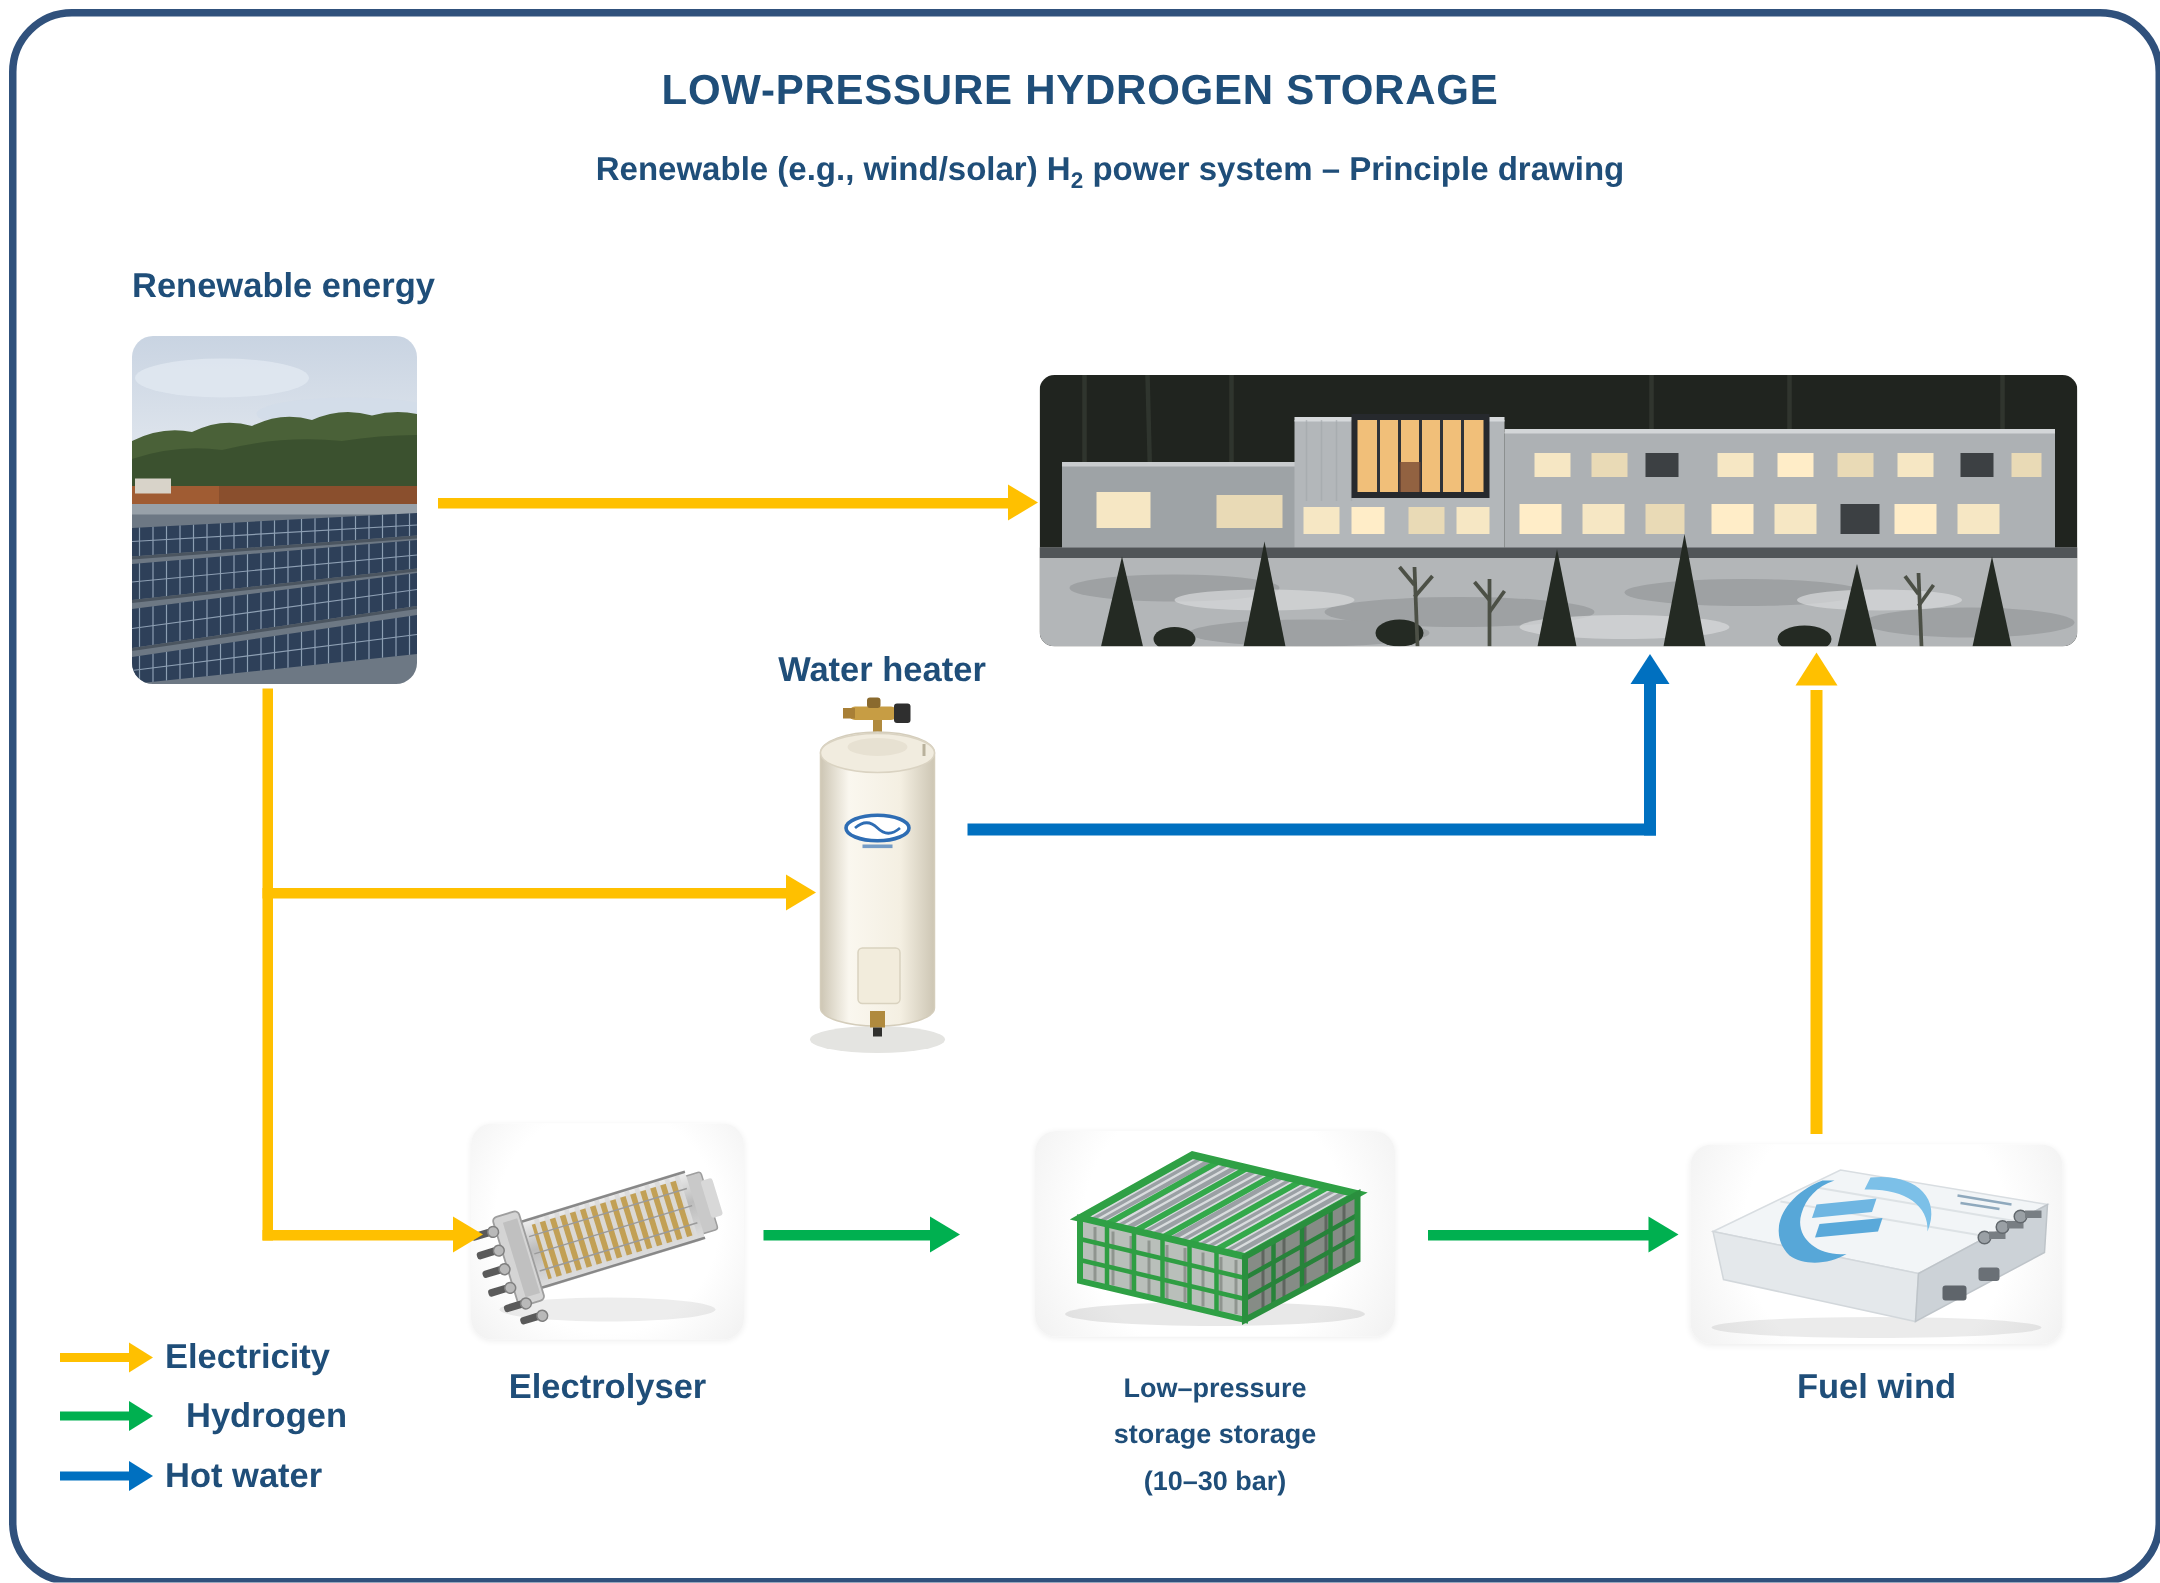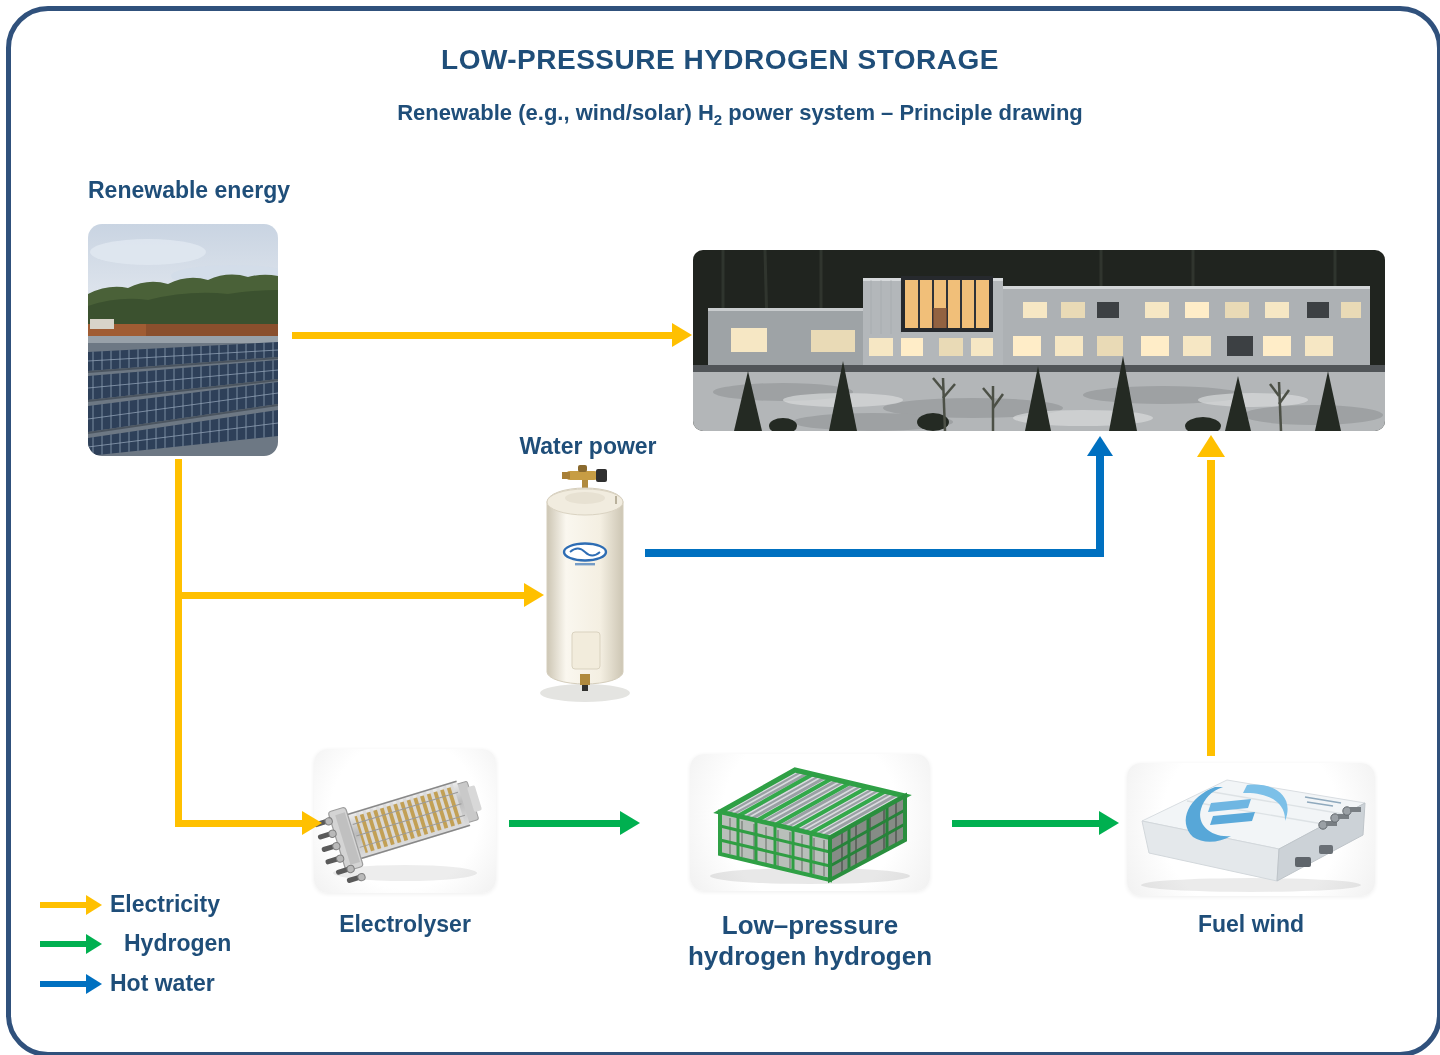--- a/index.html
+++ b/index.html
@@ -15,21 +15,21 @@
   .photo{overflow:hidden;background:#fff;}
   .card{background:radial-gradient(circle at 50% 45%, #ffffff 62%, #f1f1f1 100%);border-radius:14px;box-shadow:0 1px 4px rgba(0,0,0,.07);overflow:hidden;}
   .photo svg,.card svg{display:block;width:100%;height:100%;}
   
   .shaft{background:#999;}
   .head-right{width:0;height:0;border-top:12px solid transparent;border-bottom:12px solid transparent;border-left:20px solid #999;}
   .head-up{width:0;height:0;border-left:13px solid transparent;border-right:13px solid transparent;border-bottom:20px solid #999;}
   .head-right.sm{border-top-width:10px;border-bottom-width:10px;border-left-width:16px;}
   .legend-label{font-size:23px;}
   .node-label{font-size:23px;}
-  #storage-label{font-size:26px;line-height:31px;}
+  #storage-label{font-size:18px;line-height:31px;}
 </style>
 </head>
 <body style="--ink: #1F4E79; --frame: #30517C;">
 
 <div id="frame" class="abs"></div>
 
 <div id="title" class="abs lbl center">LOW-PRESSURE HYDROGEN STORAGE</div>
 <div id="subtitle" class="abs lbl center">
   <span>Renewable (e.g., wind/solar) H</span><span class="subsc">2</span><span> power system – Principle drawing</span>
 </div>
@@ -195,21 +195,21 @@
       <line x1="300" y1="181" x2="300" y2="136"></line>
         <line x1="300" y1="150" x2="290" y2="138"></line>
         <line x1="300" y1="158" x2="310" y2="144"></line>
       <line x1="588" y1="181" x2="586" y2="132"></line>
         <line x1="586" y1="146" x2="577" y2="134"></line>
         <line x1="586" y1="154" x2="596" y2="140"></line>
     </g>
   </svg>
 </div>
 
-<div class="abs lbl node-label center" style="left:488px;top:433px;width:200px;">Water power</div>
+<div class="abs lbl node-label center" style="left:488px;top:433px;width:200px;">Water heater</div>
 <div class="abs photo" style="left:528px;top:460px;width:115px;height:247px;">
   <svg viewBox="0 0 115 247">
     <defs>
       <linearGradient id="tank" x1="0" y1="0" x2="1" y2="0">
         <stop offset="0" stop-color="#cdc6b4"></stop>
           <stop offset=".25" stop-color="#faf7ef"></stop>
           <stop offset=".7" stop-color="#f4efe2"></stop>
           <stop offset="1" stop-color="#cdc6b4"></stop>
       </linearGradient>
     </defs>
@@ -369,21 +369,22 @@
         <line x1="140" y1="112" x2="215" y2="70"></line>
       <line x1="159" y1="73" x2="159" y2="116"></line>
         <line x1="178" y1="63" x2="178" y2="105"></line>
         <line x1="197" y1="52" x2="197" y2="95"></line>
     </g>
     <polygon points="140,84 215,42 215,86 140,126" fill="none" stroke="#2a8f3e" stroke-width="4"></polygon>
   </svg>
 </div>
 <div class="abs lbl center" id="storage-label" style="left:660px;top:910px;width:300px;">
   <div>Low–pressure</div>
-  <div>hydrogen hydrogen</div>
+  <div>storage storage</div>
+  <div>(10–30 bar)</div>
 </div>
 
 <div class="abs card" style="left:1127px;top:763px;width:248px;height:133px;">
   <svg viewBox="0 0 248 133">
     <ellipse cx="124" cy="122" rx="110" ry="7" fill="#000" opacity=".08"></ellipse>
     <polygon points="15,58 100,17 238,40 152,86" fill="#f2f5f7" stroke="#d8dde1" stroke-width="1"></polygon>
     <polygon points="15,58 152,86 150,118 22,90" fill="#e4e8eb" stroke="#d2d7db" stroke-width="1"></polygon>
     <polygon points="152,86 238,40 236,72 150,118" fill="#ccd2d7" stroke="#bec4c9" stroke-width="1"></polygon>
     <line x1="60" y1="38" x2="196" y2="61" stroke="#dde2e5" stroke-width="1.4"></line>
     <line x1="80" y1="28" x2="216" y2="51" stroke="#dde2e5" stroke-width="1.4"></line>

